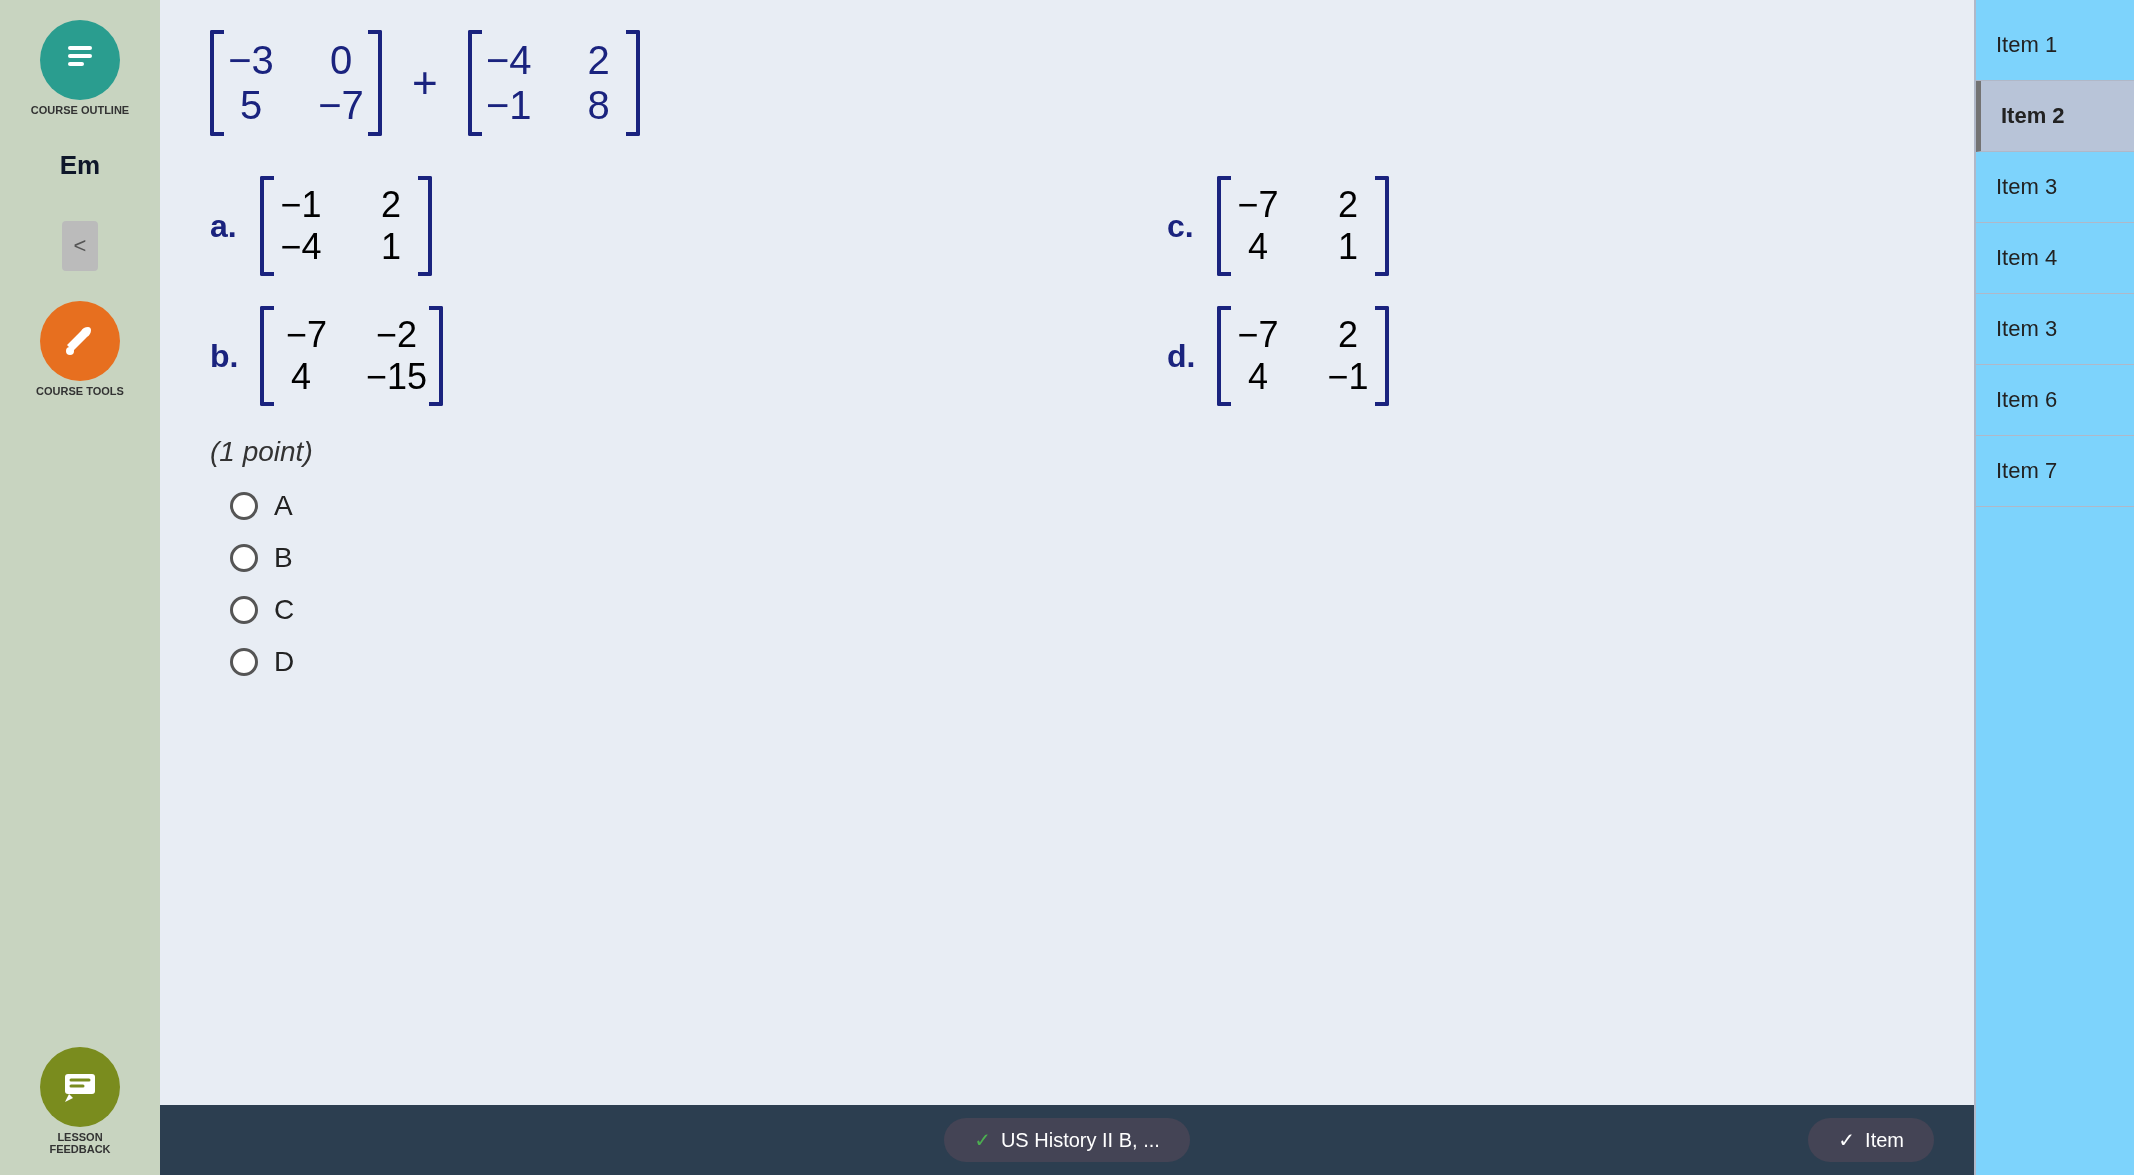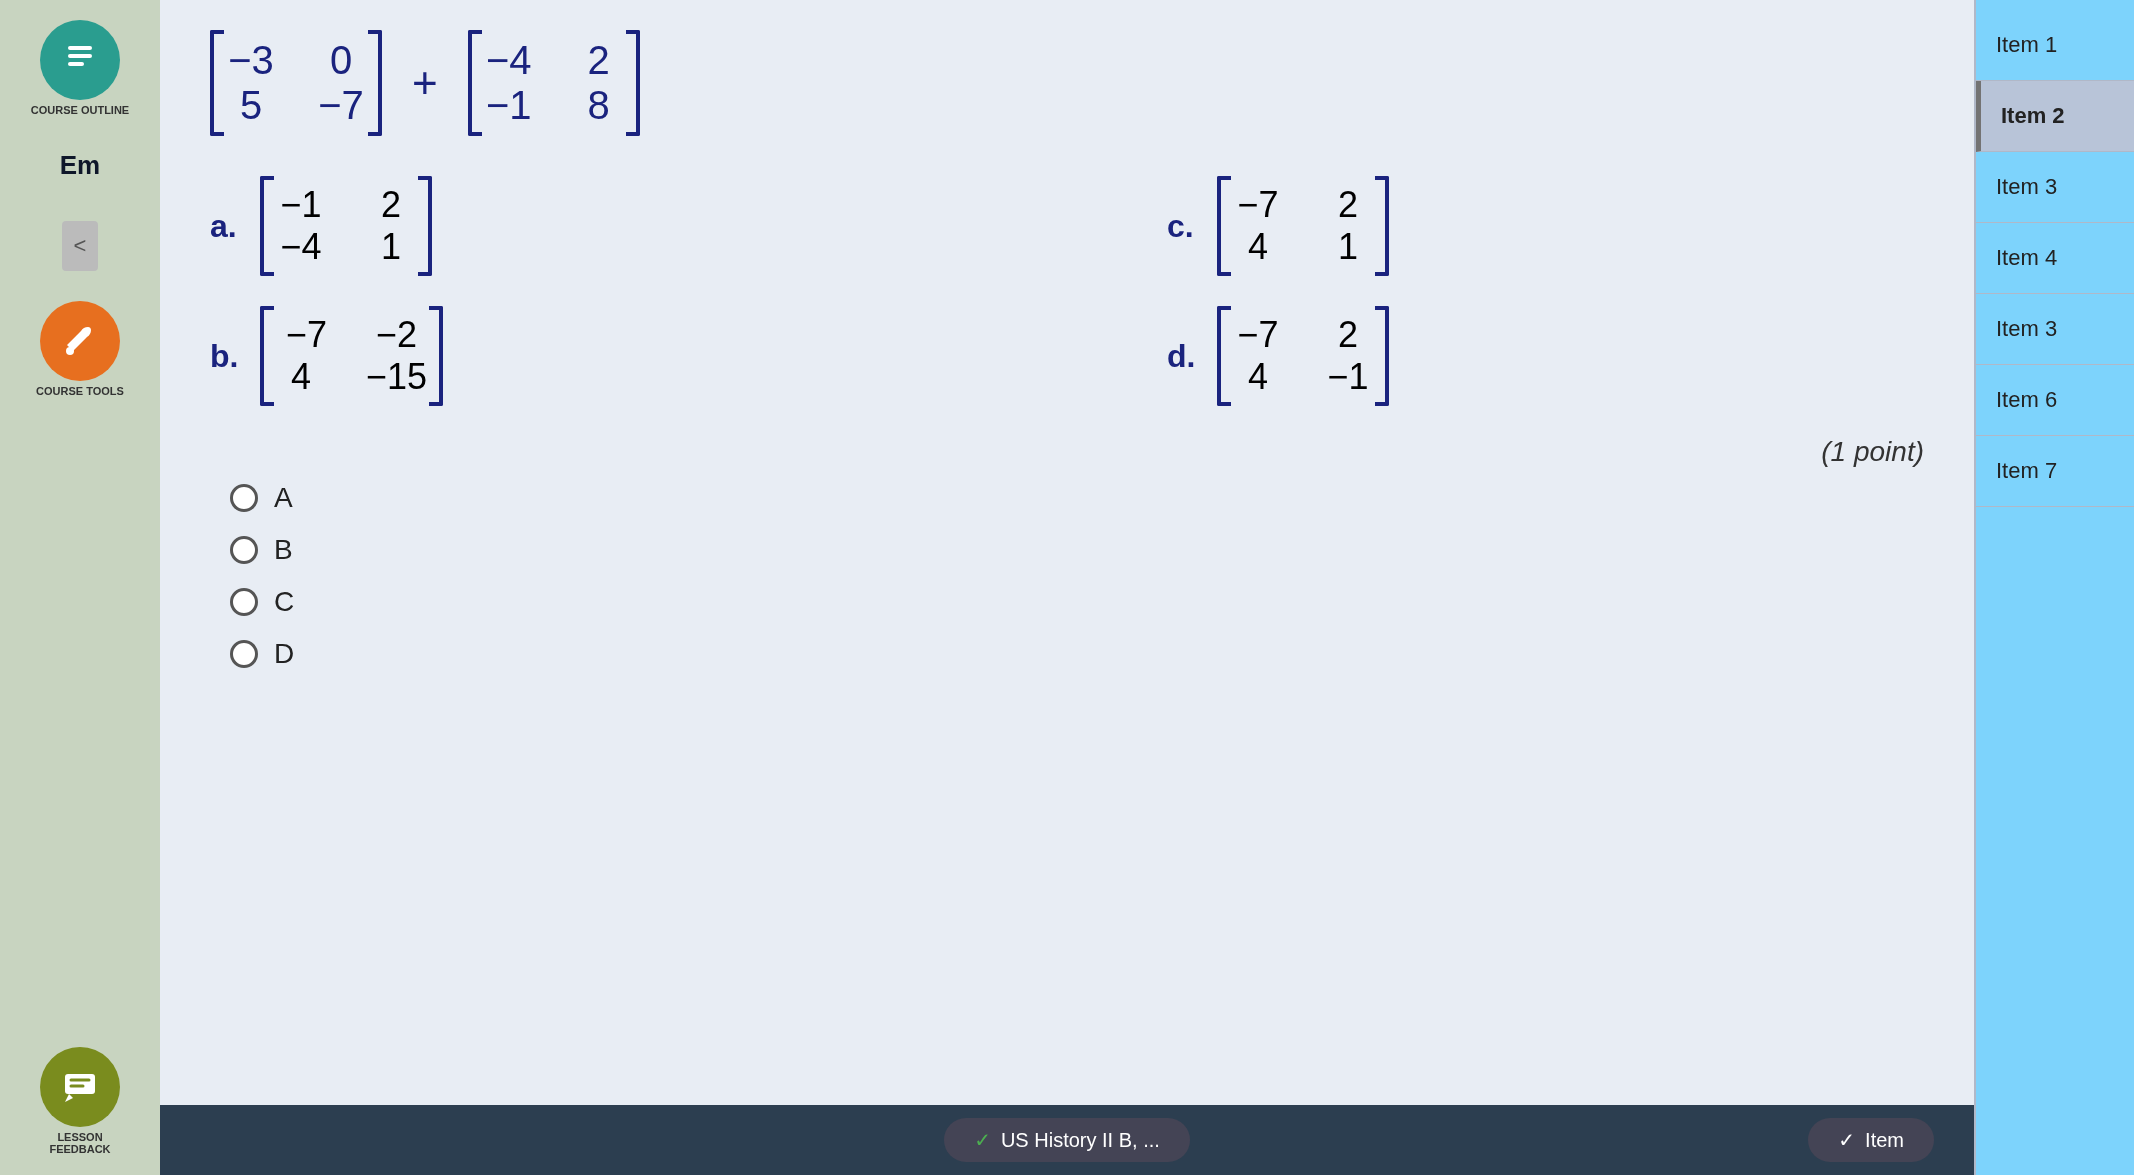--- a/index.html
+++ b/index.html
@@ -155,22 +155,21 @@
       font-size: 32px;
       font-weight: bold;
       color: #1a237e;
       min-width: 30px;
     }
 
     .point-text {
       font-size: 28px;
       font-style: italic;
       color: #333;
-      margin-bottom: 14px;
-      text-align: right;
+      margin-bottom: 22px;
     }
 
     
     .radio-options {
       display: flex;
       flex-direction: column;
       gap: 20px;
       margin-left: 20px;
     }
     .radio-option {

